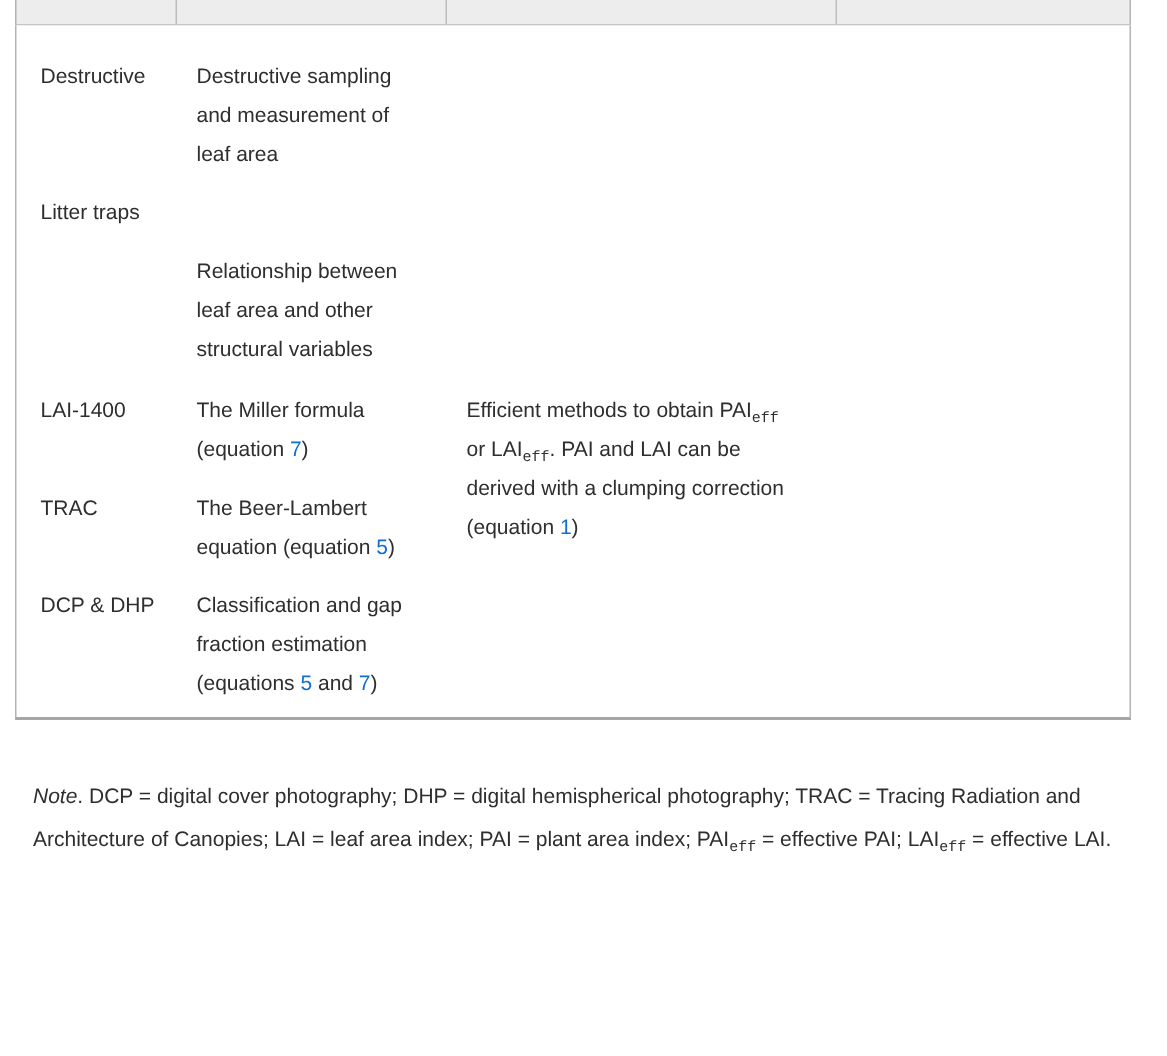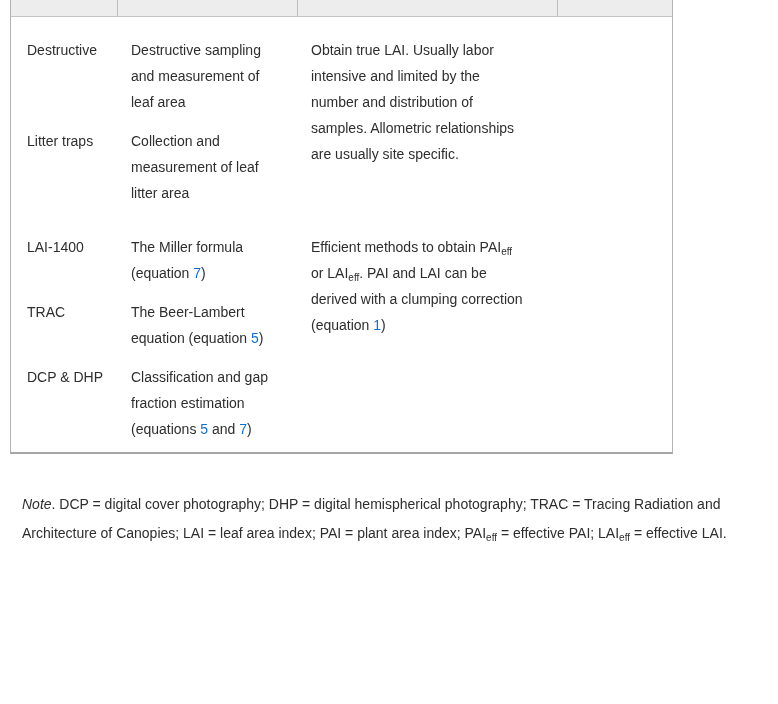--- a/index.html
+++ b/index.html
@@ -11,21 +11,21 @@
   }
   *{box-sizing:border-box;}
   html,body{margin:0;padding:0;}
   body{
     width:778px;height:704px;overflow:hidden;background:#ffffff;
     font-family:"Liberation Sans","DejaVu Sans",sans-serif;
     color:var(--text);font-size:14px;
   }
   .table-wrap{
     margin-left:10px;
-    width:663px;
+    width:744px;
   }
   
   .thead{
     display:grid;
     grid-template-columns:107px 180px 260px 208px;
     height:17px;
     background:var(--header-bg);
     border-left:1px solid var(--border);
     border-right:1px solid var(--border);
     border-bottom:1px solid #c4c4c4;
@@ -46,21 +46,21 @@
     padding-top:20px;
   }
   .group.second{padding-top:15px;padding-bottom:10px;}
   .cell{line-height:26px;}
   .cell-method{grid-column:1;padding-left:16px;padding-right:4px;}
   .cell-desc{grid-column:2;padding-left:13px;padding-right:17px;}
   .cell-comments{grid-column:3;grid-row:1 / span 3;padding-left:13px;padding-right:35px;}
   .cell-refs{grid-column:4;grid-row:1 / span 3;padding-left:13px;padding-right:14px;}
   .r1{grid-row:1;} .r2{grid-row:2;} .r3{grid-row:3;}
   a.lnk{color:var(--link);text-decoration:none;cursor:pointer;}
-  sub.sub{font-size:10px;vertical-align:-3px;line-height:0;}
+  sub.sub{font-size:10px;vertical-align:-3px;line-height:0;font-family:Liberation Mono, monospace;}
   em{}
   .note{
     margin:36px 26px 0 22px;
     width:730px;
     line-height:29px;
     font-size:14px;
   }
 </style>
 </head>
 <body>
@@ -73,22 +73,21 @@
     <div class="hcell"></div>
     <div class="hcell"></div>
   </div>
 
   <div class="tbody">
 
     <div class="group">
       <div class="cell cell-method r1">Destructive</div>
       <div class="cell cell-desc r1"><span>Destructive sampling and measurement of leaf area</span></div>
       <div class="cell cell-method r2">Litter traps</div>
-      <div class="cell cell-desc r2"><span>Collection and measurement of leaf litter area</span></div>
-      <div class="cell cell-comments"><span>Obtain true LAI. Usually labor intensive and limited by the number and distribution of samples. Allometric relationships are usually site specific.</span></div>
+      <div class="cell cell-desc r3"><span>Relationship between leaf area and other structural variables</span></div>
     </div>
 
     <div class="group second">
       <div class="cell cell-method r1">LAI-1400</div>
       <div class="cell cell-desc r1"><span>The Miller formula (equation </span><a class="lnk" href="#">7</a><span>)</span></div>
       <div class="cell cell-method r2">TRAC</div>
       <div class="cell cell-desc r2"><span>The Beer-Lambert equation (equation </span><a class="lnk" href="#">5</a><span>)</span></div>
       <div class="cell cell-method r3">DCP &amp; DHP</div>
       <div class="cell cell-desc r3"><span>Classification and gap fraction estimation (equations </span><a class="lnk" href="#">5</a><span> and </span><a class="lnk" href="#">7</a><span>)</span></div>
       <div class="cell cell-comments"><span>Efficient methods to obtain PAI</span><sub class="sub">eff</sub><span> or LAI</span><sub class="sub">eff</sub><span>. PAI and LAI can be derived with a clumping correction (equation </span><a class="lnk" href="#">1</a><span>)</span></div>

